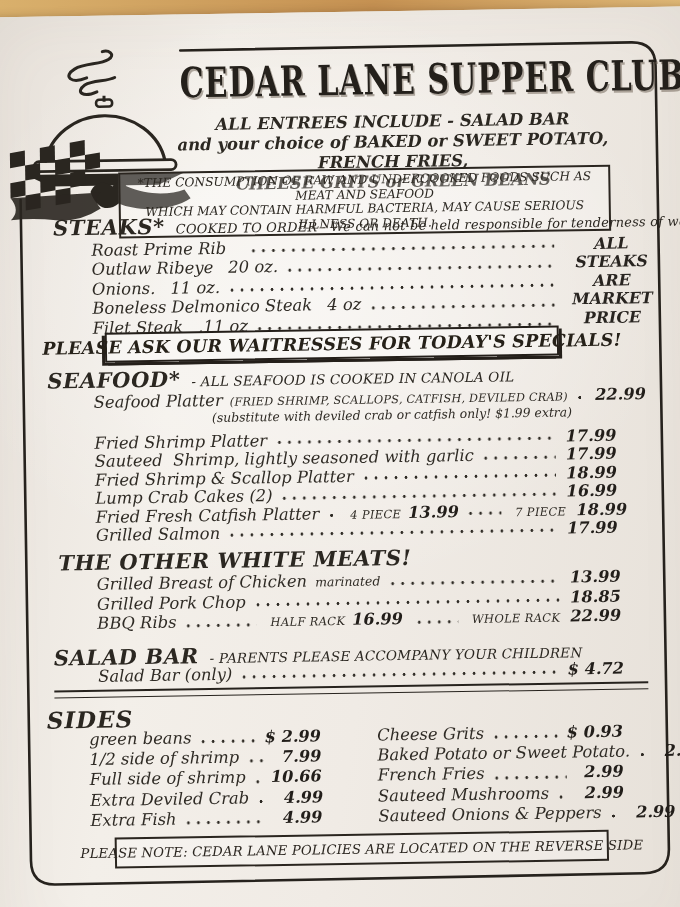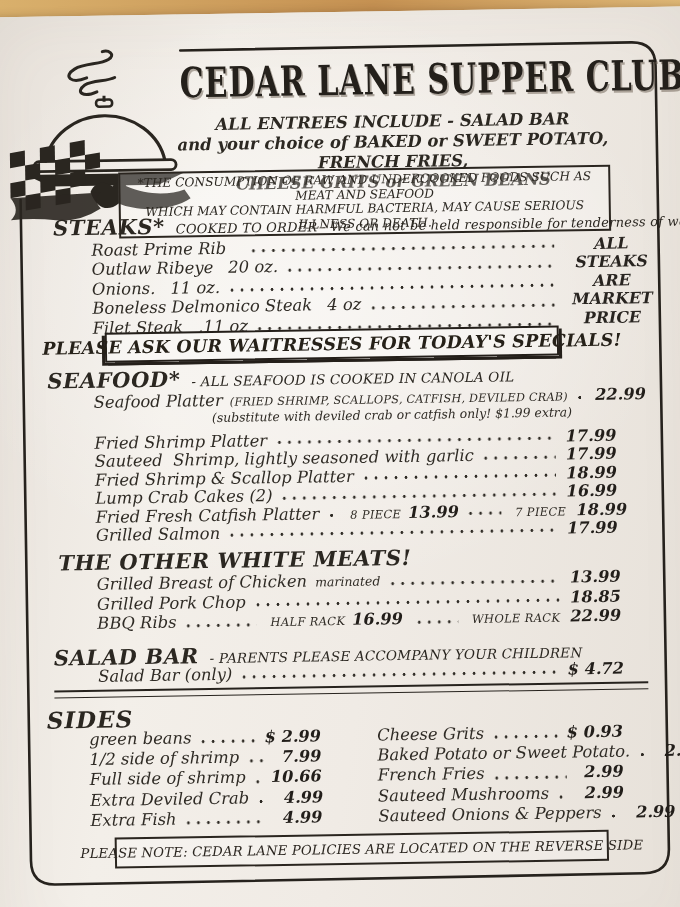--- a/index.html
+++ b/index.html
@@ -210,21 +210,21 @@
           <span class="pr">18.99</span>
         </div>
         <div class="row">
           <span class="nm prewrap">Lump Crab Cakes (2)</span>
           <span class="leader"></span>
           <span class="pr">16.99</span>
         </div>
         <div class="row">
           <span class="nm">Fried Fresh Catfish Platter</span>
           <span class="leader"></span>
-          <span class="lbl">8 PIECE</span>
+          <span class="lbl">4 PIECE</span>
           <span class="prmid">13.99</span>
           <span class="leader leader2"></span>
           <span class="lbl">7 PIECE</span>
           <span class="pr">18.99</span>
         </div>
         <div class="row">
           <span class="nm">Grilled Salmon</span>
           <span class="leader"></span>
           <span class="pr">17.99</span>
         </div>

